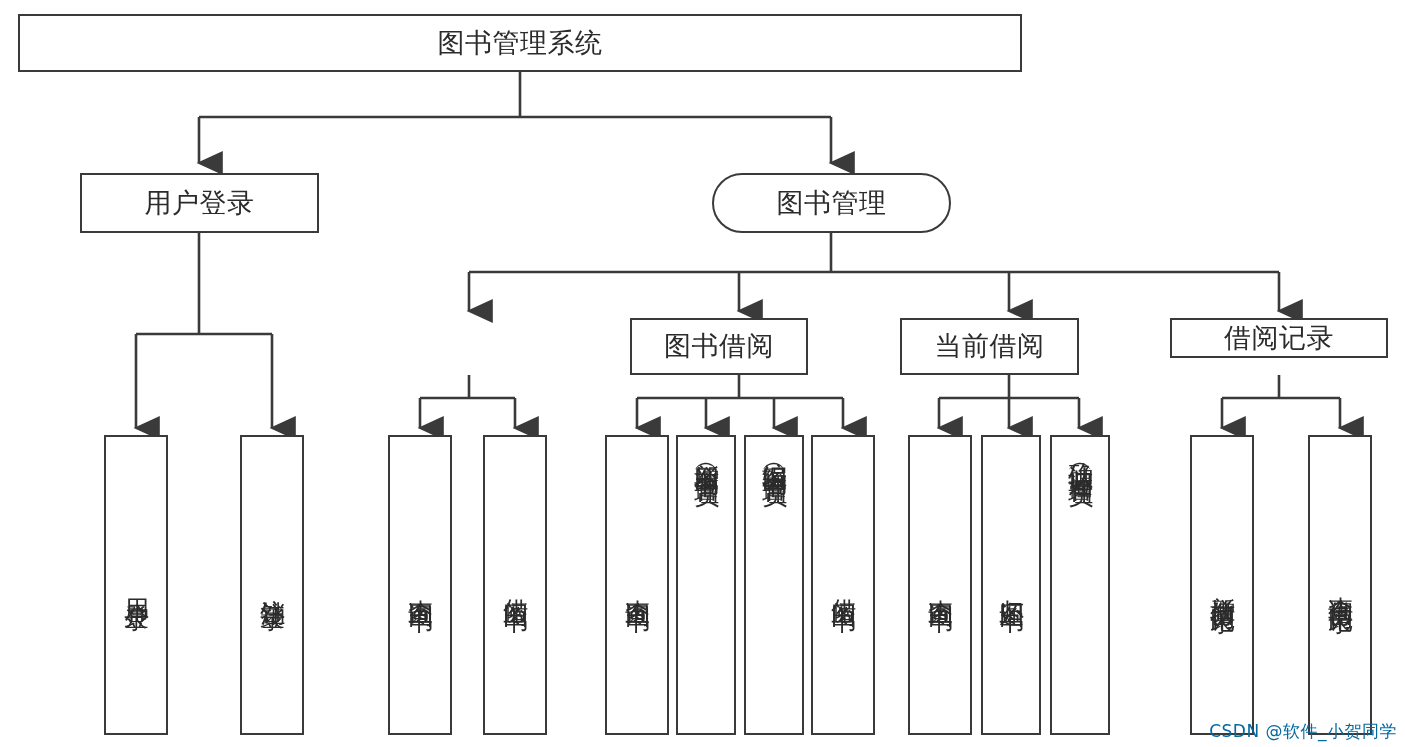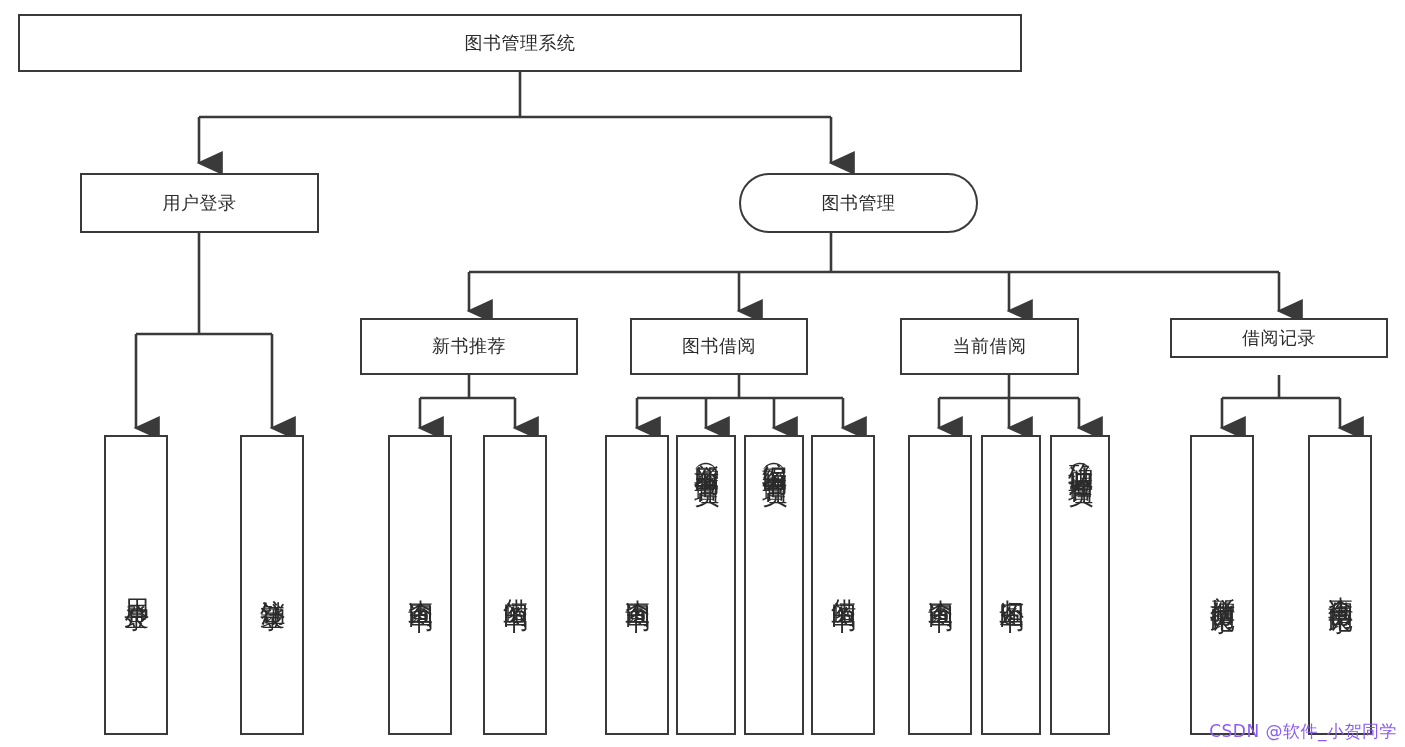--- a/index.html
+++ b/index.html
@@ -32,21 +32,21 @@
     border: 2.5px solid #3a3a3a;
     background: #ffffff;
     color: #2b2b2b;
     display: flex;
     align-items: center;
     justify-content: center;
     text-align: center;
     line-height: 1.05;
   }
   .node.horiz {
-    font-size: 18px;
+    font-size: 27px;
     letter-spacing: 0.5px;
     justify-content: center;
   }
   .node.vert {
     writing-mode: vertical-rl;
     text-orientation: upright;
     font-size: 25px;
     letter-spacing: 3px;
     align-items: center;
     justify-content: center;
@@ -58,21 +58,21 @@
   .node.vert .vtext {
     writing-mode: vertical-rl;
     text-orientation: upright;
     white-space: nowrap;
   }
   #watermark {
     position: absolute;
     right: 8px;
     bottom: 4px;
     font-size: 17px;
-    color: #8b5cf6;
+    color: #0369a1;
     letter-spacing: 0.5px;
     white-space: nowrap;
     font-family: "DejaVu Sans", "Liberation Sans", sans-serif;
   }
 </style>
 </head>
 <body>
 
 <div id="canvas">
 
@@ -127,27 +127,24 @@
     </g>
   </svg>
 
   <div class="node horiz" style="left:18px; top:14px; width:1004px; height:58px;">
     <span>图书管理系统</span>
   </div>
 
   <div class="node horiz" style="left:80px; top:173px; width:239px; height:60px;">
     <span>用户登录</span>
   </div>
-  <div class="node horiz" style="left:739px; top:173px; width:239px; height:60px;border-radius:30px;">
+  <div class="node horiz" style="left:712px; top:173px; width:239px; height:60px;border-radius:30px;">
     <span>图书管理</span>
   </div>
 
-  <div class="node horiz" style="left:360px; top:318px; width:218px; height:57px;">
-    <span>新书推荐</span>
-  </div>
   <div class="node horiz" style="left:630px; top:318px; width:178px; height:57px;">
     <span>图书借阅</span>
   </div>
   <div class="node horiz" style="left:900px; top:318px; width:179px; height:57px;">
     <span>当前借阅</span>
   </div>
   <div class="node horiz" style="left:1170px; top:318px; width:218px; height:40px;">
     <span>借阅记录</span>
   </div>
 

